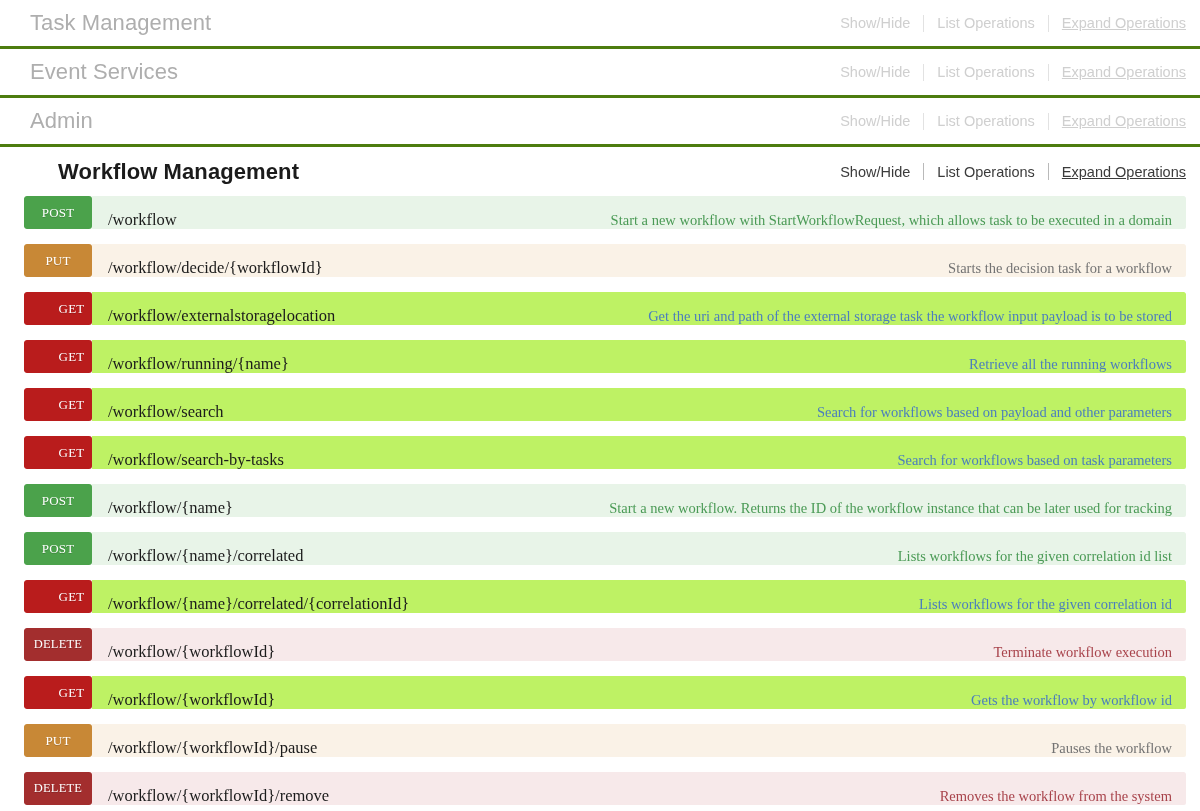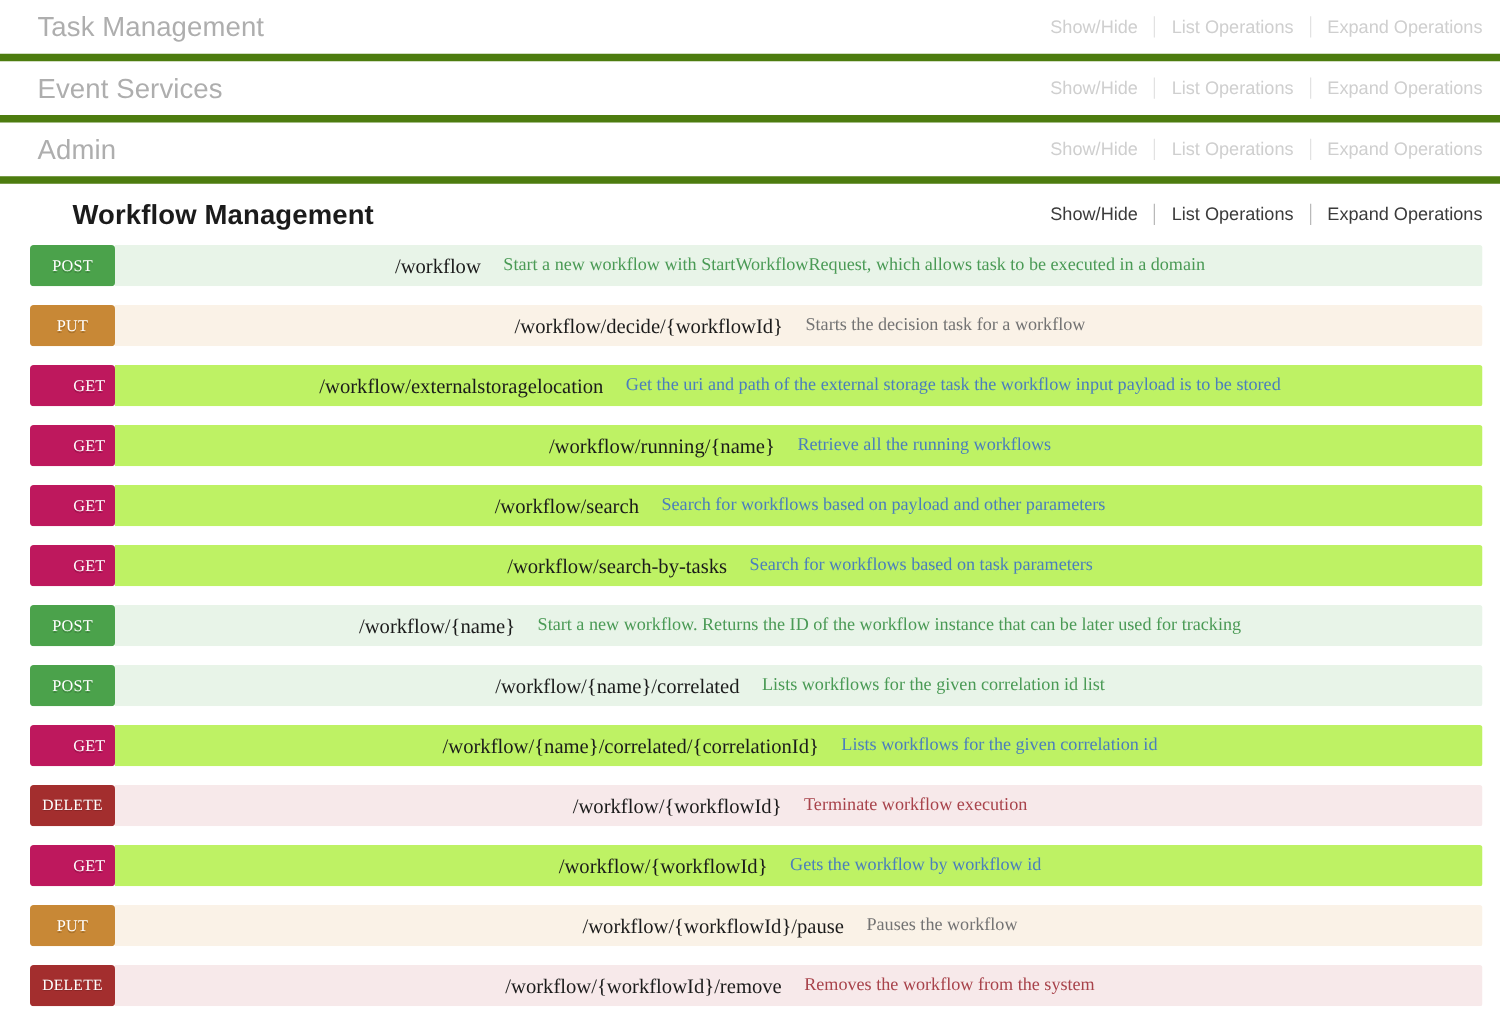--- a/index.html
+++ b/index.html
@@ -26,21 +26,21 @@
     position: relative;
     width: 1200px;
   }
   .resource-head {
     position: relative;
     height: 49px;
     padding: 0 14px 0 30px;
     display: flex;
     align-items: center;
     justify-content: space-between;
-    border-bottom: 6px solid #4d7c0f;
+    border-bottom: 3px solid #4d7c0f;
   }
   .resource.active .resource-head {
     border-bottom: none;
     margin-left: 28px;
   }
   .resource-title {
     font-size: 22px;
     line-height: 26px;
     color: #aeaeae;
     font-weight: 400;
@@ -61,21 +61,21 @@
     white-space: nowrap;
   }
   .resource.active .resource-options { color: #3b3b3b; }
 
   .resource-options .opt {
     padding: 0 13px;
     cursor: pointer;
     text-decoration: none;
     color: inherit;
   }
-  .resource-options .opt:last-child { padding-right: 0; }
+  .resource-options .opt:last-child { padding-right: 0; text-decoration: underline; }
   .resource-options .sep {
     width: 1px;
     height: 17px;
     background: #e2e2e2;
     display: inline-block;
   }
   .resource.active .resource-options .sep { background: #b9b9b9; }
 
   
   .endpoints {
@@ -105,22 +105,22 @@
     text-shadow: 0 1px 0 rgba(0,0,0,0.18);
     cursor: pointer;
     user-select: none;
   }
   .method.delete { font-size: 12.5px; }
 
   .row-body {
     flex: 1 1 auto;
     display: flex;
     align-items: center;
-    justify-content: center;
-    height: 33px;
+    justify-content: space-between;
+    height: 48px;
     padding: 0 14px 0 16px;
     border-radius: 0 2px 2px 0;
     overflow: hidden;
   }
   .path {
     font-size: 16.5px;
     color: #1b1b1b;
     white-space: nowrap;
     cursor: pointer;
   }
@@ -129,21 +129,21 @@
     white-space: nowrap;
     text-align: right;
     padding-left: 18px;
     overflow: hidden;
     text-overflow: ellipsis;
   }
 
   
   .m-post  { background: #4ba24b; }
   .m-put   { background: #c88836; }
-  .m-get   { background: #be185d; padding-left: 27px; }
+  .m-get   { background: #b91c1c; padding-left: 27px; }
   .m-delete{ background: #a32e2e; }
 
   .b-post   { background: #e8f4e8; }
   .b-put    { background: #faf2e7; }
   .b-get    { background: #bef264; }
   .b-delete { background: #f7e9ea; }
 
   .d-post   { color: #4a9a55; }
   .d-put    { color: #737373; }
   .d-get    { color: #4b7ebd; }

